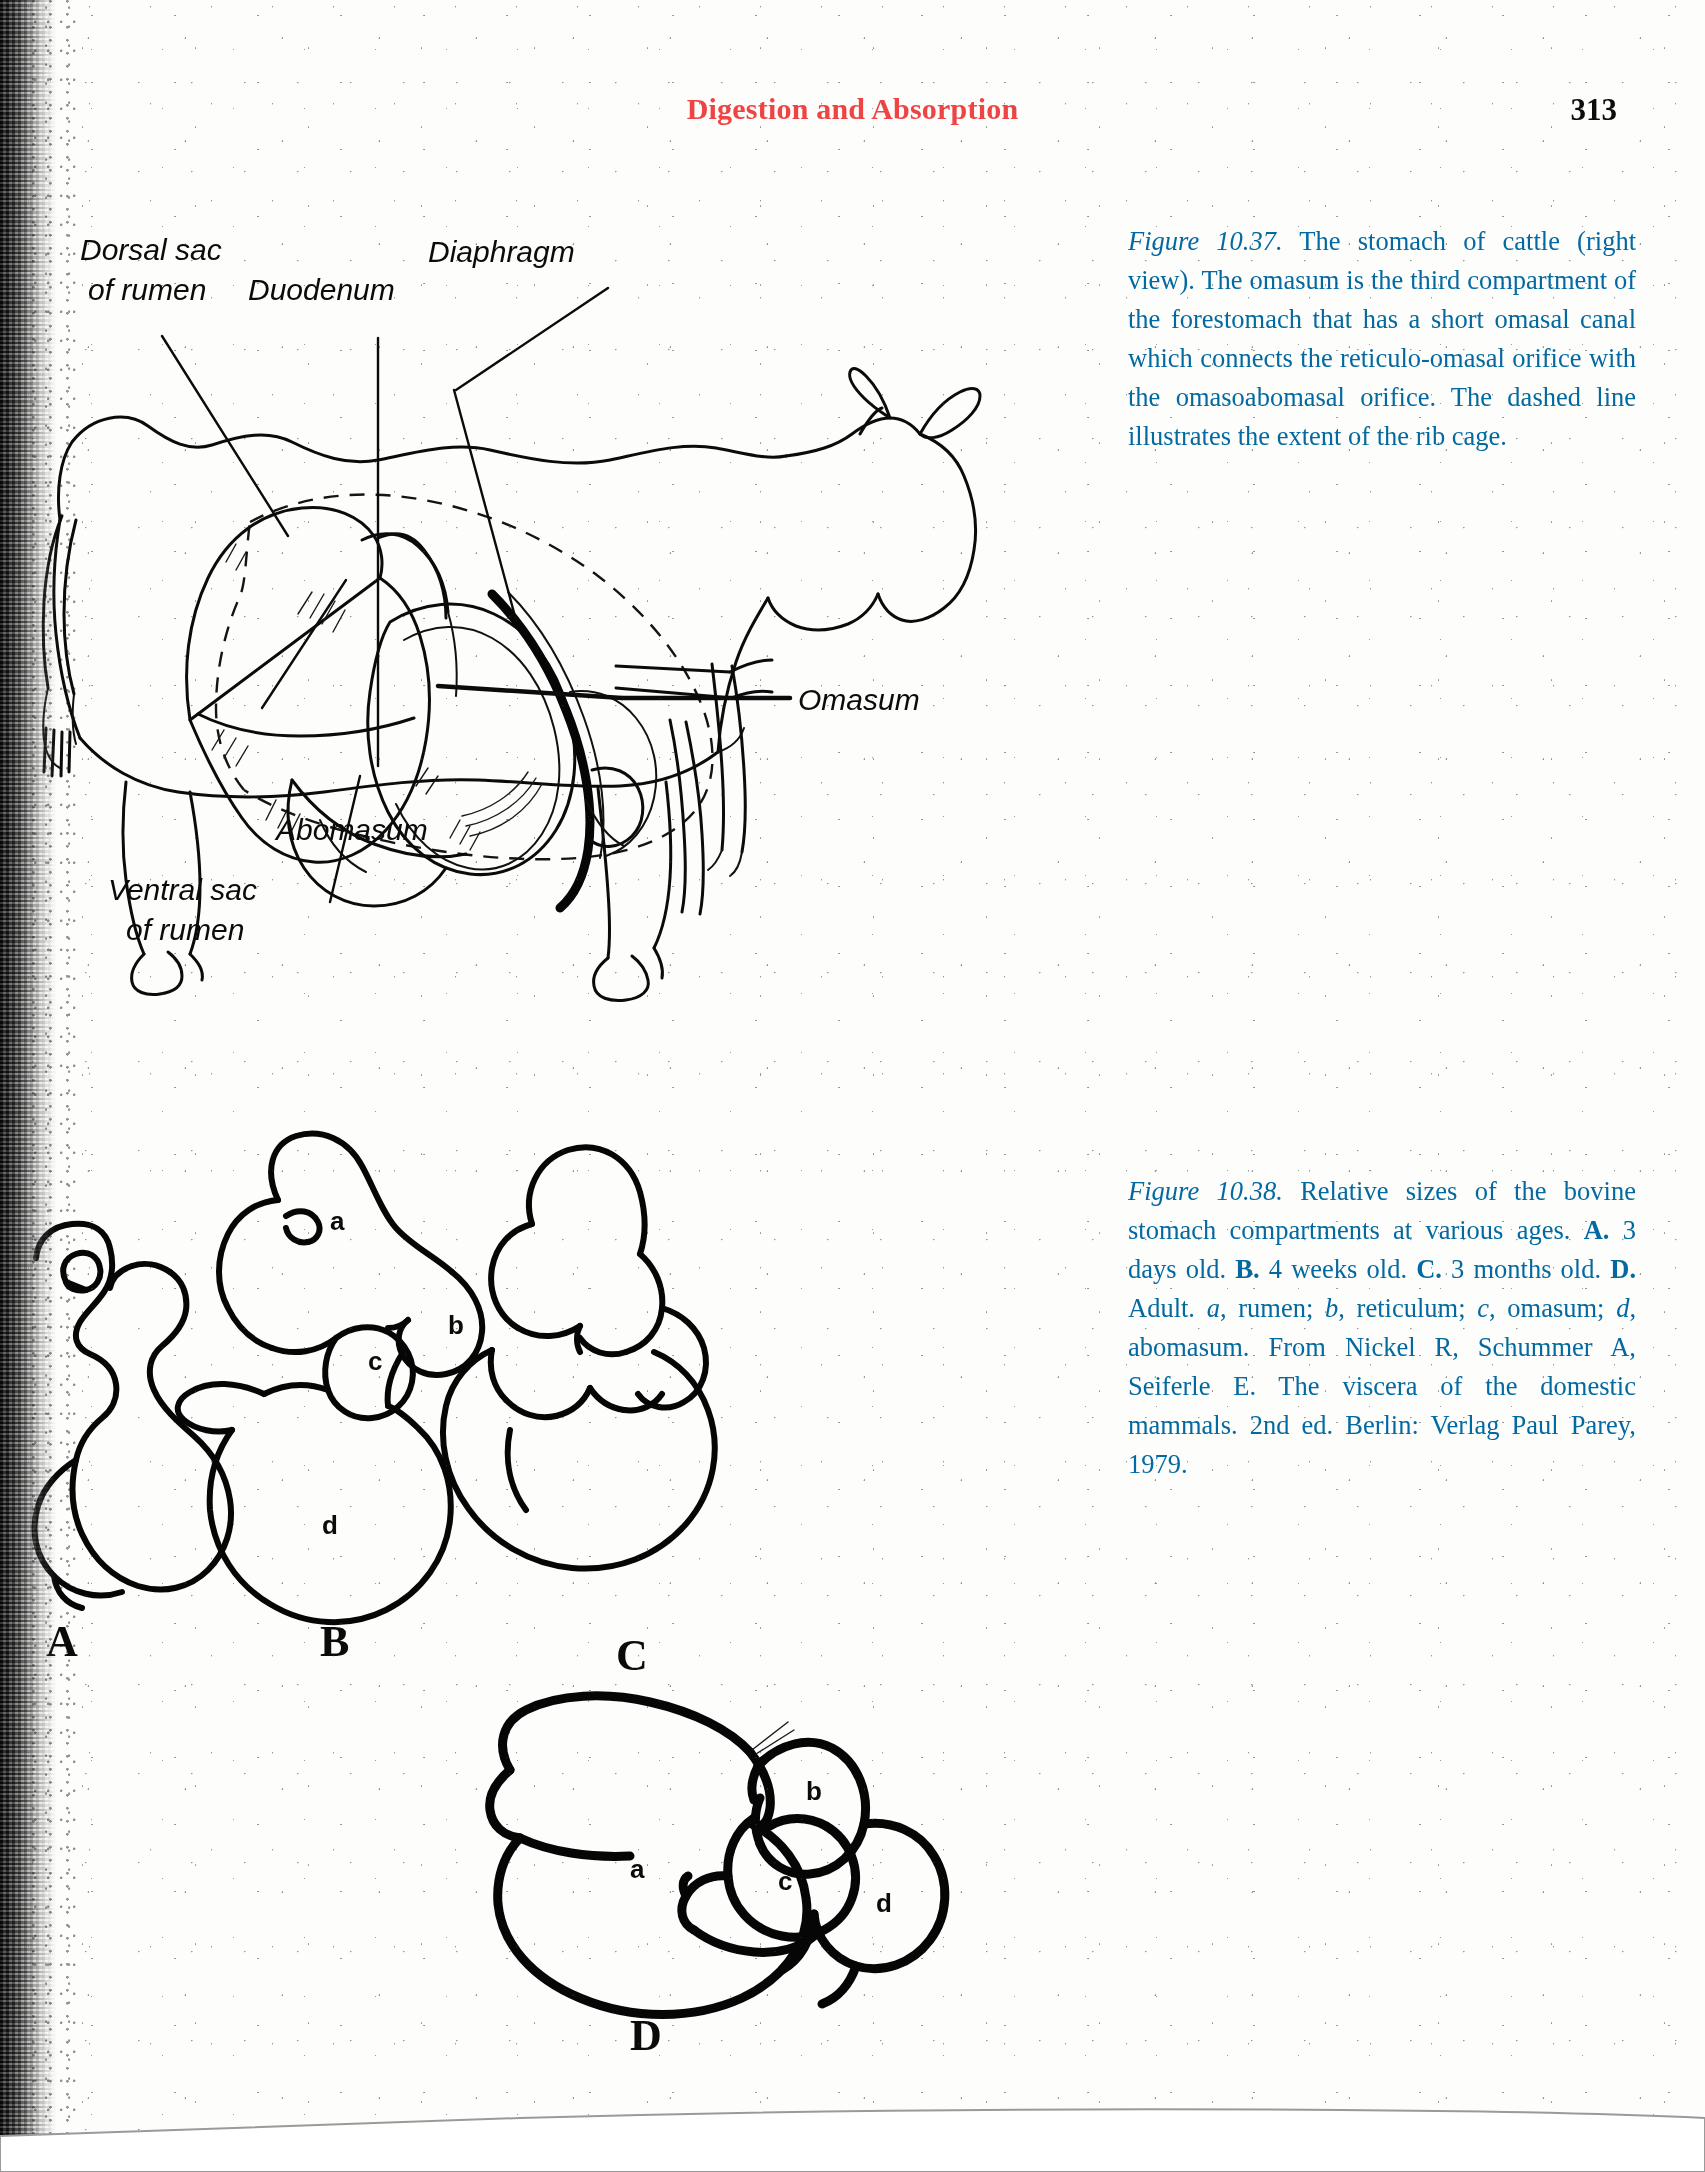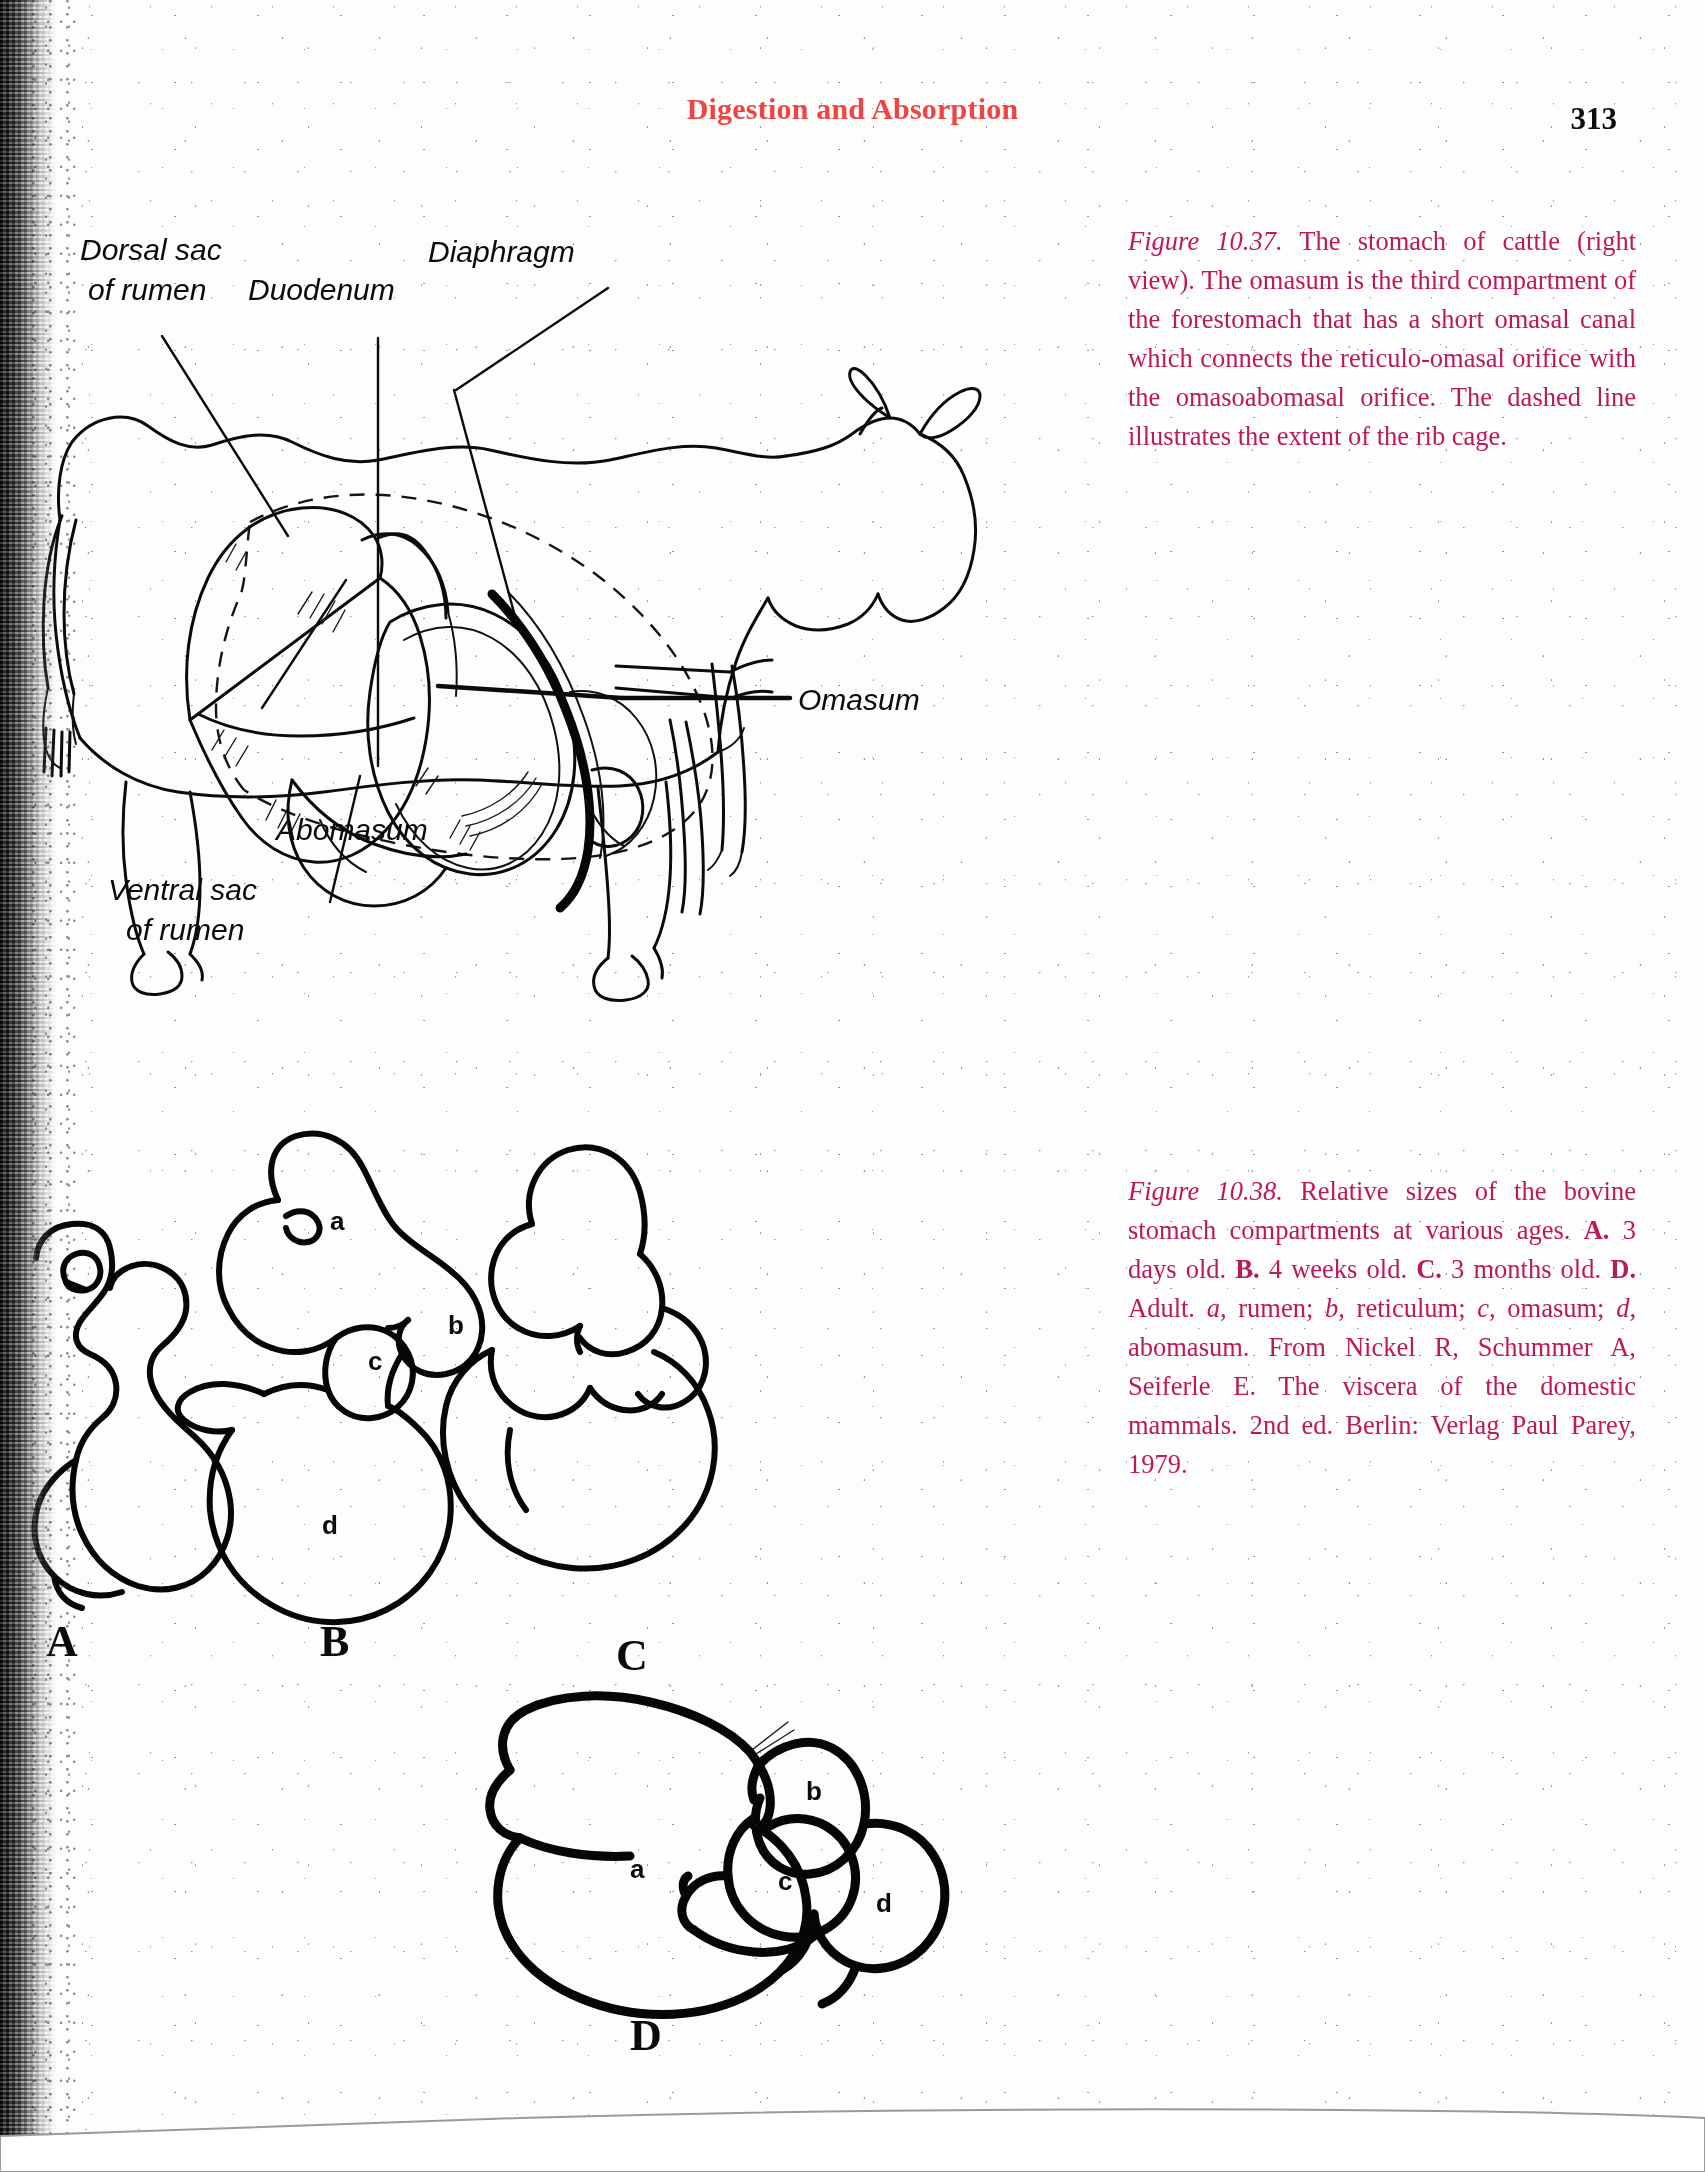--- a/index.html
+++ b/index.html
@@ -97,31 +97,30 @@
     font-size: 30px;
     letter-spacing: .2px;
     color: #ef4444;
   }
   #page-number {
     position: absolute; right: 88px; top: 0;
     font-family: "Liberation Serif", serif;
     font-weight: bold;
     font-size: 31px;
     color: #0d0d0d;
-    margin-top: 9px;
   }
 
   
   .caption {
     position: absolute;
     font-family: "Liberation Serif", serif;
     font-size: 26.5px;
     line-height: 39px;
     text-align: justify;
-    color: #be185d;
+    color: #0369a1;
     -moz-text-align-last: left;
     text-align-last: left;
     hyphens: manual;
   }
   .caption i { font-style: italic; }
   .caption b { font-weight: bold; }
   #caption-1037 { left: 1128px; top: 222px; width: 508px; }
   #caption-1038 { left: 1128px; top: 1172px; width: 508px; font-family: Liberation Serif, serif; }
 
   

